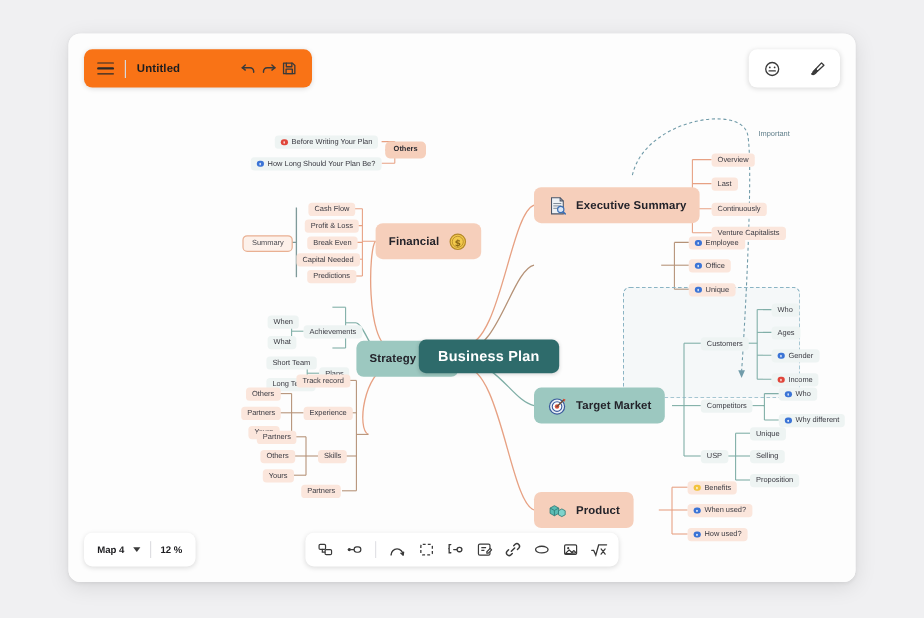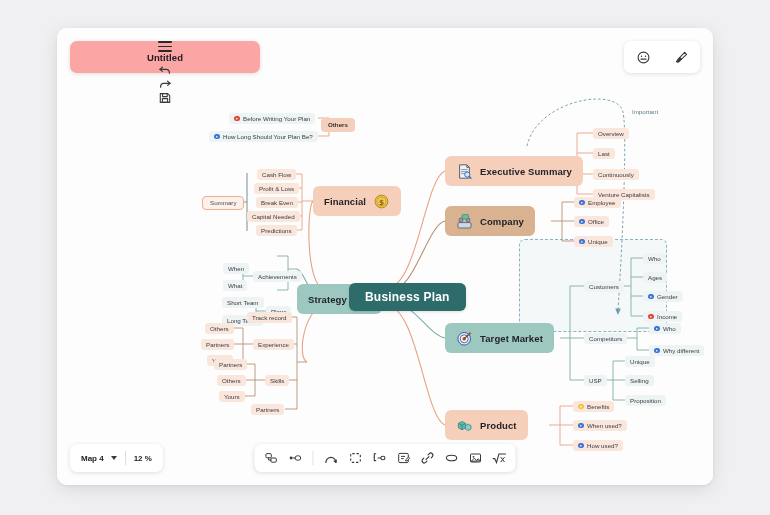--- a/index.html
+++ b/index.html
@@ -17,25 +17,24 @@
     background: #ffffff;
     border-radius: 10px;
     box-shadow: 0 4px 18px rgba(0,0,0,0.10), 0 1px 3px rgba(0,0,0,0.06);
     overflow: hidden;
   }
 
   
   #header-left {
     position: absolute; left: 13px; top: 13px;
     height: 32px; width: 190px;
-    background: #fca5a5; border-radius: 7px;
+    background: #f97316; border-radius: 7px;
     box-shadow: 0 1px 4px rgba(0,0,0,0.13);
     display: flex; align-items: center; padding: 0 11px;
     z-index: 30;
-    flex-direction: column;
   }
   #header-right {
     position: absolute; right: 13px; top: 13px;
     height: 32px; width: 76px;
     background: #fff; border-radius: 7px;
     box-shadow: 0 1px 4px rgba(0,0,0,0.13);
     display: flex; align-items: center; justify-content: space-around;
     z-index: 30;
   }
   .hamburger { width: 14px; display: flex; flex-direction: column; gap: 3px; cursor: pointer; }
@@ -397,32 +396,20 @@
     <div class="chip chip-peach" style="left:536px; top:141px;">
       <span>Continuously</span>
     </div>
     <div class="chip chip-peach" style="left:536px; top:161px;">
       <span>Venture Capitalists</span>
     </div>
     <div class="chip chip-plain" style="left:570px; top:78px; color:#5e7d89;">
       <span>Important</span>
     </div>
 
-    <div class="node main-node c-brown" style="left:388px; top:178px;">
-      <span class="nicon">
-        <svg width="17" height="17" viewBox="0 0 17 17">
-          <rect x="2" y="9.6" width="13" height="5.4" rx="1" fill="#cfd9e6" stroke="#4a5568" stroke-width=".8"></rect>
-          <circle cx="4.9" cy="7" r="1.9" fill="#8aa4c8" stroke="#4a5568" stroke-width=".7"></circle>
-          <circle cx="12.1" cy="7" r="1.9" fill="#8aa4c8" stroke="#4a5568" stroke-width=".7"></circle>
-          <rect x="6" y="1.6" width="6.4" height="4.4" rx="1.2" fill="#6cc0a0" stroke="#3e7e66" stroke-width=".7"></rect>
-          <path d="M8 6 l1.2 1.6 l.4-1.6z" fill="#6cc0a0"></path>
-        </svg>
-      </span>
-      <span class="nlabel">Company</span>
-    </div>
     <div class="chip chip-peach" style="left:517px; top:169px;">
       <i class="dot d-blue"></i>
       <span>Employee</span>
     </div>
     <div class="chip chip-peach" style="left:517px; top:188px;">
       <i class="dot d-blue"></i>
       <span>Office</span>
     </div>
     <div class="chip chip-peach" style="left:517px; top:208px;">
       <i class="dot d-blue"></i>

